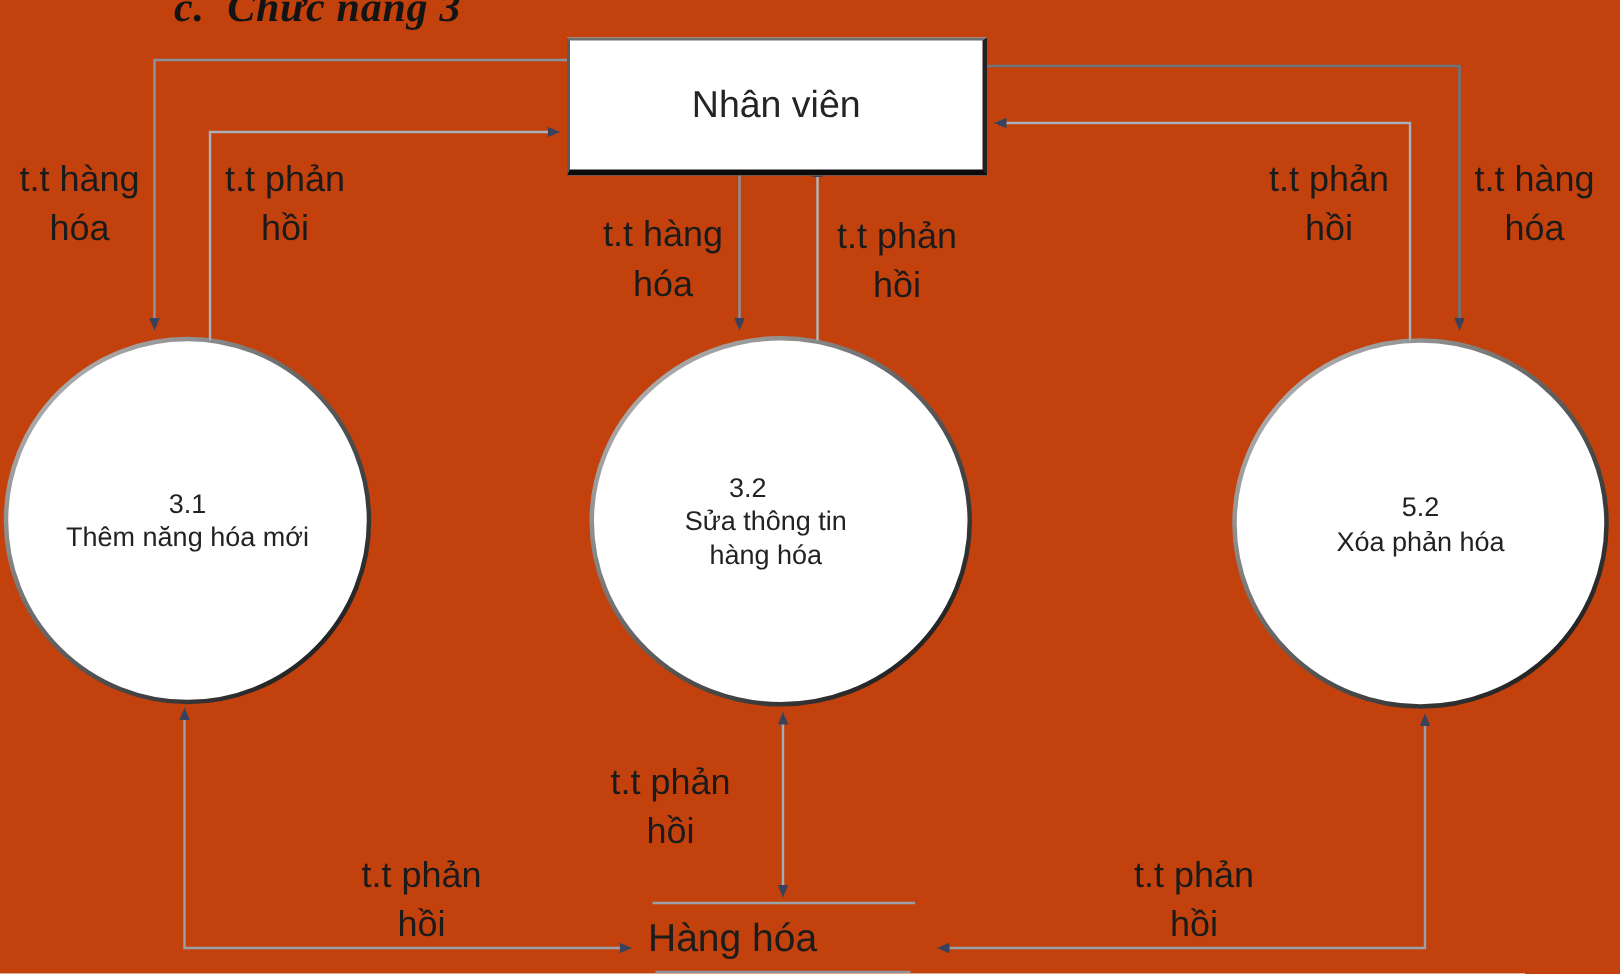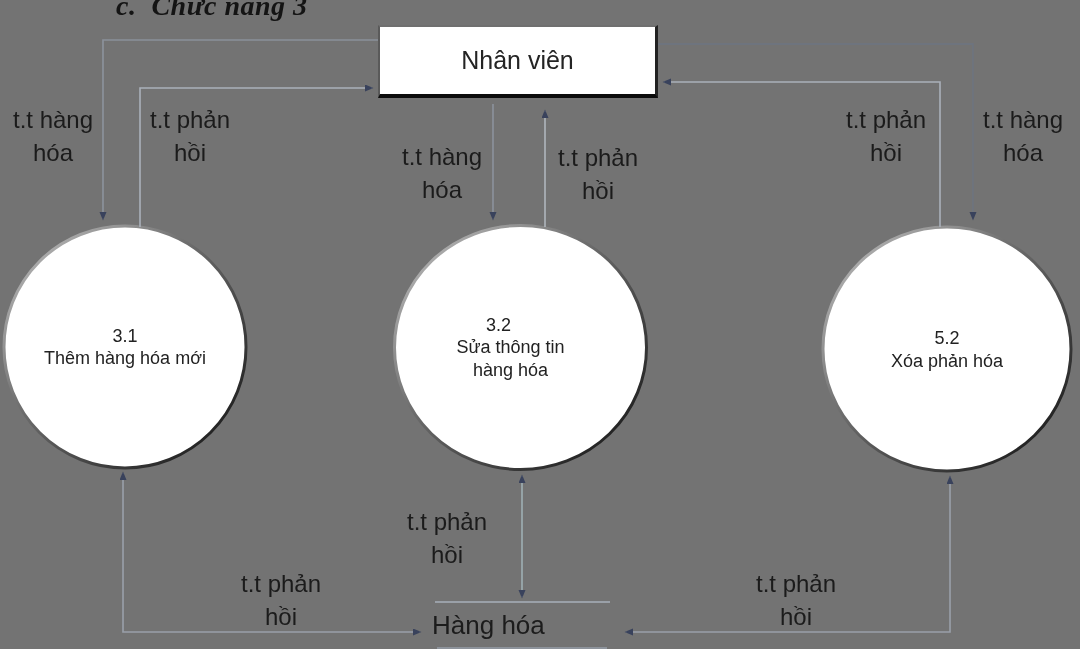--- a/index.html
+++ b/index.html
@@ -3,41 +3,41 @@
 <meta charset="utf-8">
 <style>
   html, body {
     margin: 0; padding: 0;
     background: #ffffff;
   }
   .frame {
     position: relative;
     width: 1080px; height: 649px;
     overflow: hidden;
-    background: #737373;
+    background: #c2410c;
     font-family: "Liberation Sans", "DejaVu Sans", sans-serif;
     color: #1f1f1f;
   }
   svg.layer {
     position: absolute; left: 0; top: 0;
     width: 1080px; height: 649px;
   }
   .title {
     position: absolute;
     left: 116px; top: -10px;
     font-family: "Liberation Serif", "DejaVu Serif", serif;
     font-weight: bold; font-style: italic;
     font-size: 28px; letter-spacing: 0.5px;
     color: #141414;
     white-space: pre;
   }
   .entity {
     position: absolute;
     left: 378px; top: 25px;
-    width: 280px; height: 73px;
+    width: 280px; height: 92px;
     box-sizing: border-box;
     background: #ffffff;
     border-top: 2px solid #6f6f6f;
     border-left: 2px solid #5a5a5a;
     border-right: 3px solid #222222;
     border-bottom: 4px solid #0c0c0c;
     display: flex; align-items: center; justify-content: center;
     font-size: 25px; color: #242424;
   }
   .process {
@@ -120,21 +120,21 @@
   </svg>
 
   <div class="title">c.  Chức năng 3</div>
 
   <div class="entity">
     <span>Nhân viên</span>
   </div>
 
   <div class="process p1">
     <span class="pid">3.1</span>
-    <span class="pname">Thêm hàng hóa mới</span>
+    <span class="pname">Thêm năng hóa mới</span>
   </div>
   <div class="process p2">
     <span class="pid">3.2</span>
     <span class="pname">Sửa thông tin hàng hóa</span>
   </div>
   <div class="process p3">
     <span class="pid">5.2</span>
     <span class="pname">Xóa phản hóa</span>
   </div>
 

